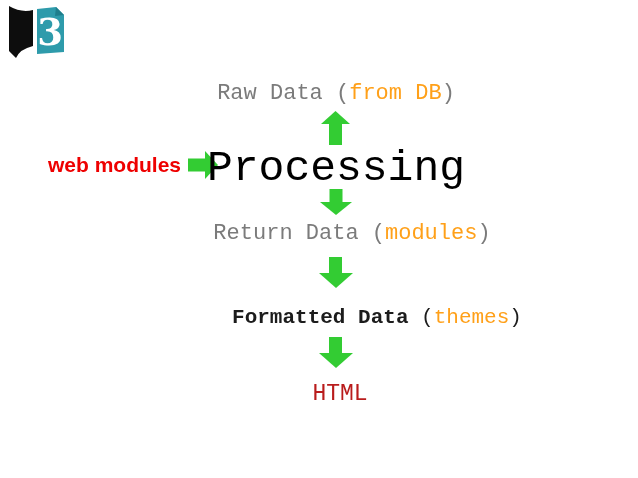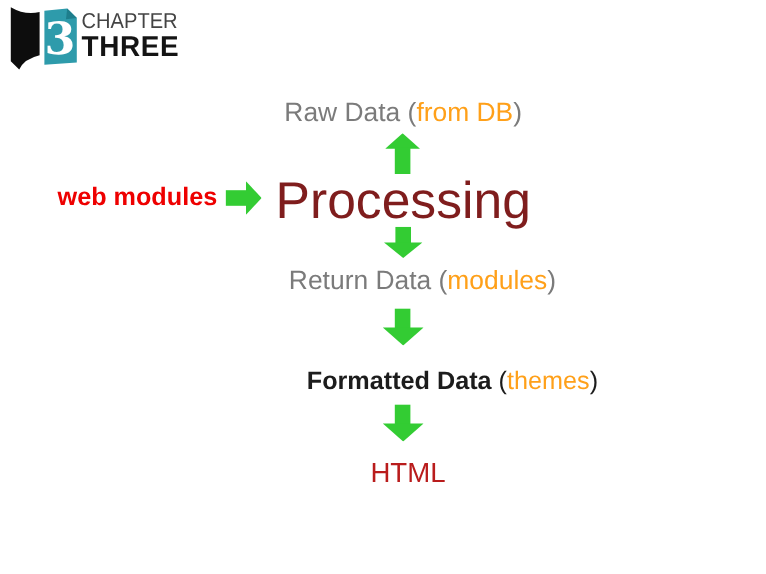--- a/index.html
+++ b/index.html
@@ -4,60 +4,56 @@
 <style>
   html, body { margin: 0; padding: 0; }
   body {
     width: 638px; height: 478px;
     background: #ffffff;
     position: relative;
     overflow: hidden;
     font-family: "Liberation Sans", sans-serif;
   }
   .abs { position: absolute; }
-  .centered { transform: translateX(-50%); white-space: nowrap; }
+  .centered { transform: translateX(-50%); white-space: nowrap; font-family: Liberation Mono, monospace; }
 
   
   .logo { left: 8px; top: 5px; width: 160px; height: 58px; }
   .logo-book { position: absolute; left: 0; top: 0; }
   .logo-text { position: absolute; left: 60px; top: 3px; line-height: 1; }
   .logo-chapter {
     font-size: 18px; color: #444444; letter-spacing: 0px;
     transform: scaleX(0.93); transform-origin: left top;
   }
   .logo-three {
     font-size: 24px; font-weight: bold; color: #141414; letter-spacing: 0.5px;
     transform: scaleX(0.97); transform-origin: left top; margin-top: 2px;
   }
 
   
   .muted-line { font-size: 22px; color: #7b7b7b; }
   .hl { color: #ffa019; }
-  .processing { font-size: 43px; color: #7f1d1d; }
+  .processing { font-size: 43px; color: #000000; }
   .web-request { font-size: 21px; font-weight: bold; color: #ee0000; white-space: nowrap; }
   .formatted { font-size: 21px; color: #1c1c1c; margin-left: 39px; }
   .formatted .bold { font-weight: bold; }
   .html-line { font-size: 23px; color: #b91c1c; }
 
   svg { display: block; }
 </style>
 </head>
 <body>
 
 <div class="abs logo">
   <svg class="logo-book" width="58" height="56" viewBox="0 0 58 56">
     <path d="M1,1 Q13,8 25,5 L25,41 Q12,44 8,53 L1,46 Z" fill="#0d0d0d"></path>
     <polygon points="29,4 48,2 56,10 56,47 29,49" fill="#2e9bab"></polygon>
     <polygon points="48,2 56,10 47,11" fill="#1e7e8c"></polygon>
     <text x="42" y="40" text-anchor="middle" fill="#ffffff" font-family="DejaVu Serif, serif" font-size="37" font-weight="bold">3</text>
   </svg>
-  <div class="logo-text">
-    <div class="logo-chapter">CHAPTER</div>
-    <div class="logo-three">THREE</div>
-  </div>
 </div>
 
 <div class="abs centered muted-line" style="left:336px; top:81px;">
   <span>Raw Data (</span><span class="hl">from DB</span><span>)</span>
 </div>
 
 <svg class="abs" style="left:321px; top:111px;" width="29" height="34" viewBox="0 0 29 34">
   <polygon points="0,13 14.5,0 29,13" fill="#33cc33"></polygon>
   <rect x="8" y="12" width="13" height="22" fill="#33cc33"></rect>
 </svg>

